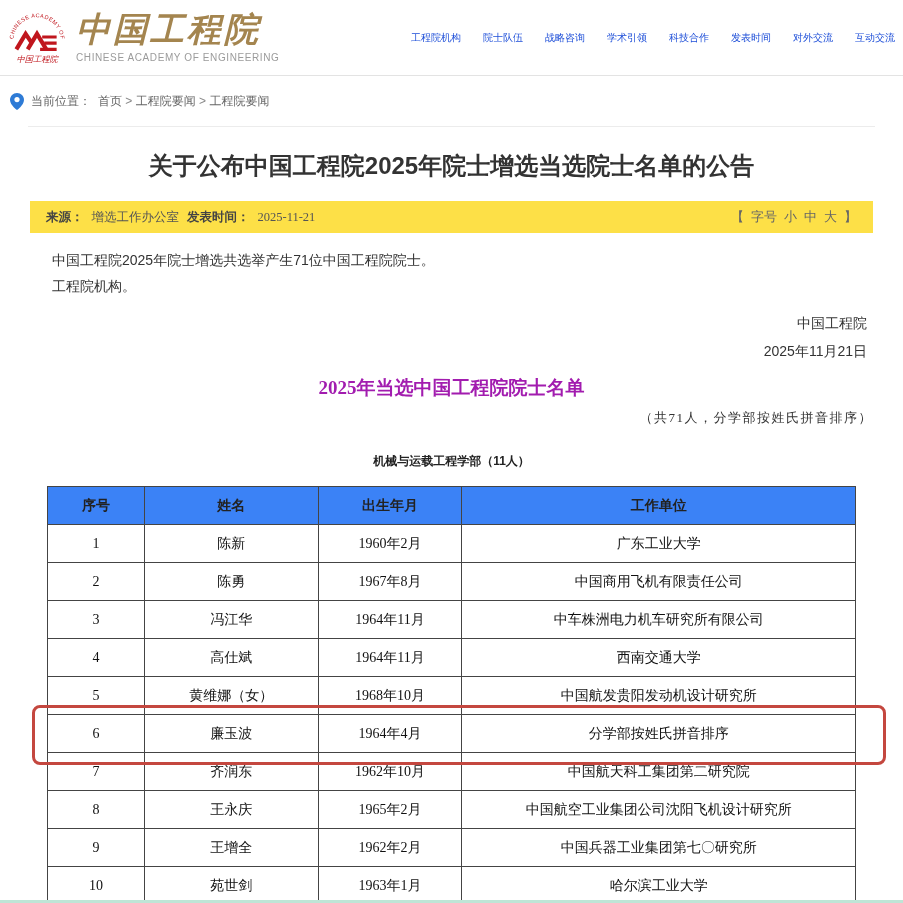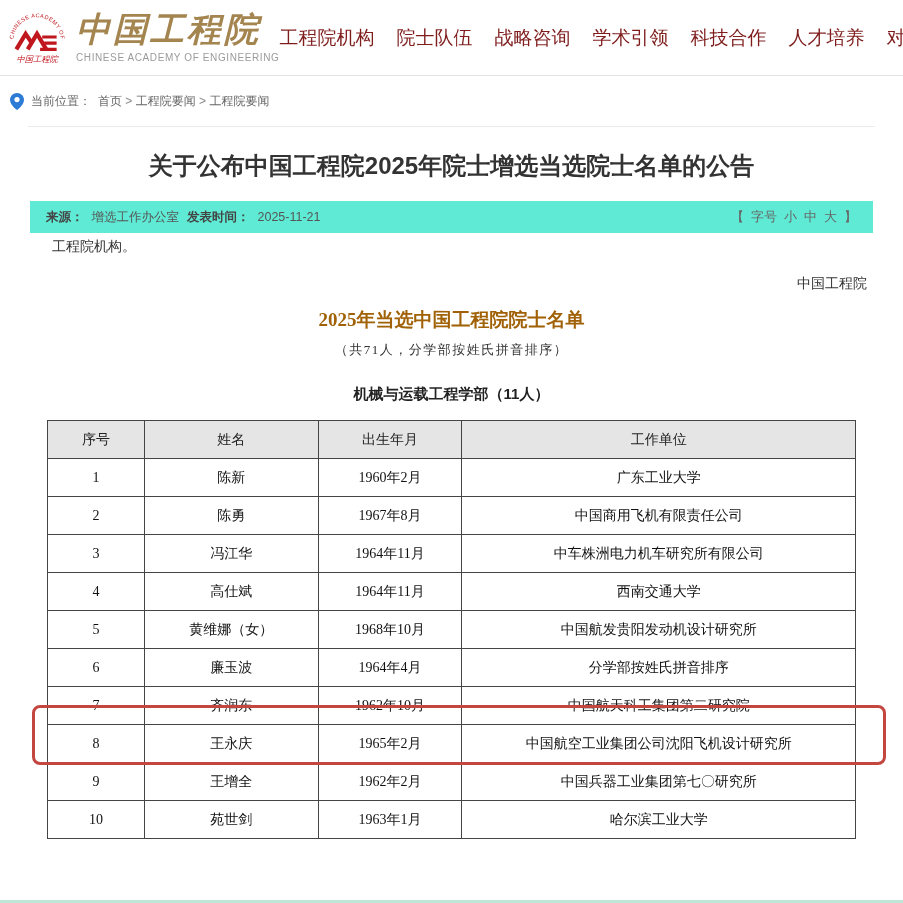--- a/index.html
+++ b/index.html
@@ -15,48 +15,48 @@
   .logo { display:flex; align-items:center; gap:8px; cursor:pointer; flex:0 0 auto; }
   .seal { width:62px; height:62px; flex:0 0 auto; }
   .logo-cn {
     font-family:"Liberation Serif","DejaVu Serif",serif;
     font-size:34px; font-weight:bold; font-style:italic;
     color:#a4854f; letter-spacing:3px; line-height:1; white-space:nowrap;
   }
   .logo-en { font-size:10px; color:#9b9b9b; letter-spacing:0.6px; margin-top:5px; white-space:nowrap; }
   nav { flex:1 1 auto; }
   nav ul { display:flex; justify-content:flex-end; gap:22px; list-style:none; margin:0; padding:0 8px 0 0; }
-  nav li { font-size:19px; color:#7f1d1d; cursor:pointer; white-space:nowrap; }
+  nav li { font-size:10px; color:#1d4ed8; cursor:pointer; white-space:nowrap; }
 
   
   .breadcrumb-bar { height:50px; display:flex; align-items:center; gap:7px; padding-left:10px; font-size:12px; color:#666; }
   .pin { width:14px; height:17px; flex:0 0 auto; }
   .crumb { cursor:pointer; }
   .sep { color:#888; }
   .rule { border-bottom:1px solid #ececec; margin:0 28px; }
 
   
   main { padding:24px 30px 0; }
   h1 { font-size:24px; font-weight:bold; color:#333; text-align:center; margin:0; line-height:30px; }
-  .meta-bar { margin-top:20px; height:32px; background:#5eead4; display:flex; align-items:center; justify-content:space-between; padding:0 16px; font-size:12.5px; color:#555; }
+  .meta-bar { margin-top:20px; height:32px; background:#fde047; display:flex; align-items:center; justify-content:space-between; padding:0 16px; font-size:12.5px; color:#555;font-family:Liberation Serif, serif; }
   .meta-left { display:flex; align-items:center; gap:8px; }
   .meta-label { font-weight:bold; color:#444; }
   .sizer { display:flex; align-items:center; gap:7px; color:#666; font-size:13px; }
   .size-opt { cursor:pointer; }
   .para { font-size:14px; line-height:26px; margin:0; padding-left:22px; color:#333; }
   .para.first { margin-top:14px; }
   .signature { margin-top:10px; text-align:right; padding-right:6px; font-size:14px; line-height:28px; color:#333; }
-  .list-title { font-family:"Liberation Serif","DejaVu Serif",serif; font-size:19px; font-weight:bold; color:#a16207; text-align:center; margin:10px 0 0; }
-  .list-subtitle { font-family:"Liberation Serif","DejaVu Serif",serif; font-size:13px; color:#333; text-align:center; margin-top:8px; letter-spacing:1.5px; }
-  .section-title { font-size:15px; font-weight:bold; color:#222; text-align:center; margin:26px 0 0; }
+  .list-title { font-family:"Liberation Serif","DejaVu Serif",serif; font-size:19px; font-weight:bold; color:#a21caf; text-align:center; margin:10px 0 0; }
+  .list-subtitle { font-family:"Liberation Serif","DejaVu Serif",serif; font-size:13px; color:#333; text-align:right; margin-top:8px; letter-spacing:1.5px; }
+  .section-title { font-size:12px; font-weight:bold; color:#222; text-align:center; margin:26px 0 0; }
 
   
   table { width:809px; margin:16px auto 0; border-collapse:collapse; table-layout:fixed; }
   th,td { border:1px solid #444; text-align:center; height:38px; padding:0 4px; overflow:hidden; white-space:nowrap; }
-  th { font-size:14px; font-weight:normal; color:#222; background:#e5e5e5; }
+  th { font-size:14px; font-weight:bold; color:#222; background:#3b82f6; }
   td { font-family:"Liberation Serif","DejaVu Serif",serif; font-size:14px; color:#111; }
 
   
   .highlight-box { position:absolute; left:32px; top:705px; width:854px; height:60px; border:3px solid #c4473f; border-radius:8px; pointer-events:none; }
   .bottom-strip { position:absolute; left:0; bottom:0; width:100%; height:3px; background:#bfe5d6; }
 </style>
 </head>
 <body>
 
 <header>
@@ -78,21 +78,21 @@
       <div class="logo-en">CHINESE ACADEMY OF ENGINEERING</div>
     </div>
   </div>
   <nav>
     <ul id="nav-list">
         <li>工程院机构</li>
         <li>院士队伍</li>
         <li>战略咨询</li>
         <li>学术引领</li>
         <li>科技合作</li>
-        <li>人才培养</li>
+        <li>发表时间</li>
         <li>对外交流</li>
         <li>互动交流</li>
       </ul>
   </nav>
 </header>
 
 <div class="breadcrumb-bar">
   <svg class="pin" viewBox="0 0 14 17">
     <path d="M7 0 C3.1 0 0 3.1 0 7 C0 12 7 17 7 17 C7 17 14 12 14 7 C14 3.1 10.9 0 7 0 Z" fill="#2e7bd6"></path>
     <circle cx="7" cy="6.6" r="2.6" fill="#fff"></circle>
@@ -117,24 +117,26 @@
       <span>字号</span>
       <span id="size-opts" style="display: inline-flex; gap: 7px;">
           <span class="size-opt">小</span>
           <span class="size-opt">中</span>
           <span class="size-opt">大</span>
         </span>
       <span>】</span>
     </div>
   </div>
 
+  <p class="para first">中国工程院2025年院士增选共选举产生71位中国工程院院士。</p>
   <p class="para">工程院机构。</p>
 
   <div class="signature">
     <div>中国工程院</div>
+    <div>2025年11月21日</div>
   </div>
 
   <div class="list-title">2025年当选中国工程院院士名单</div>
   <div class="list-subtitle">（共71人，分学部按姓氏拼音排序）</div>
   <div class="section-title">机械与运载工程学部（11人）</div>
 
   <table>
     <colgroup id="cols">
         <col style="width: 12%;">
         <col style="width: 21.5%;">

